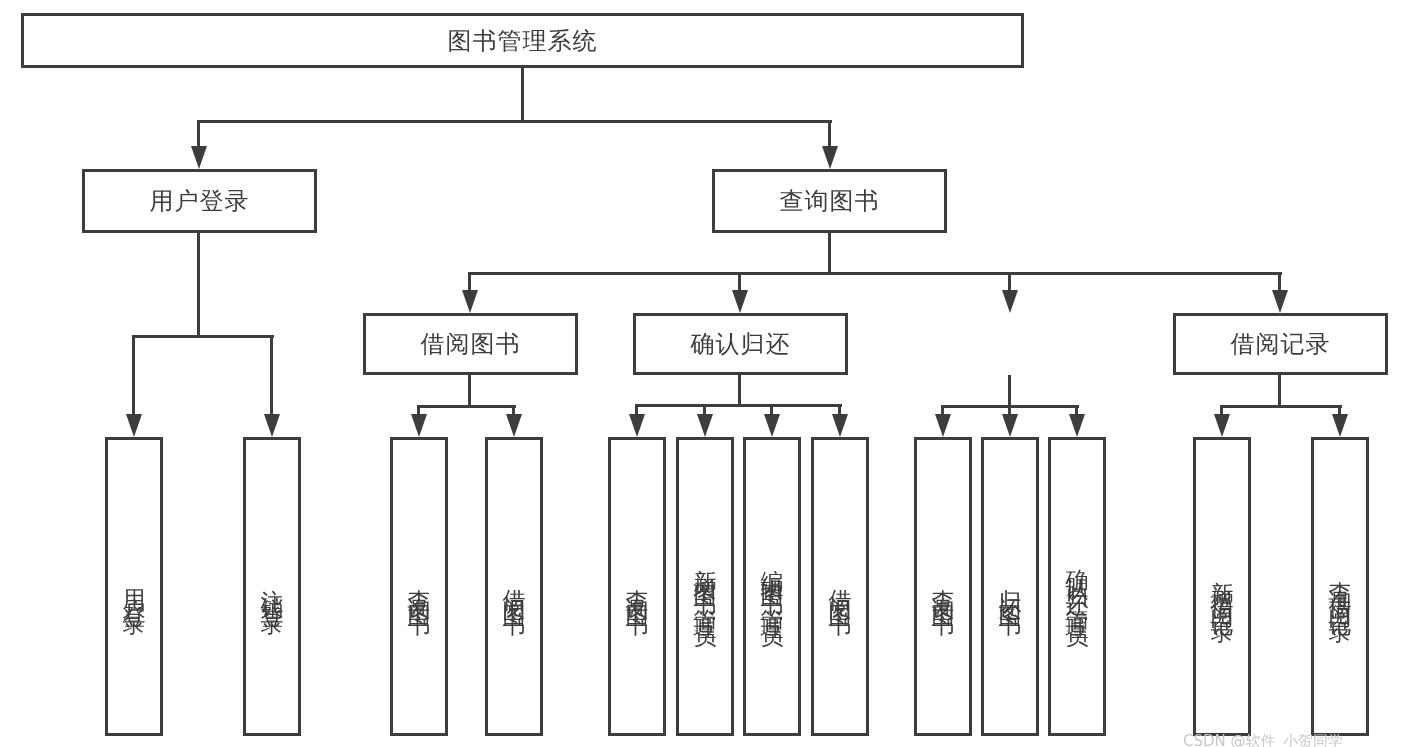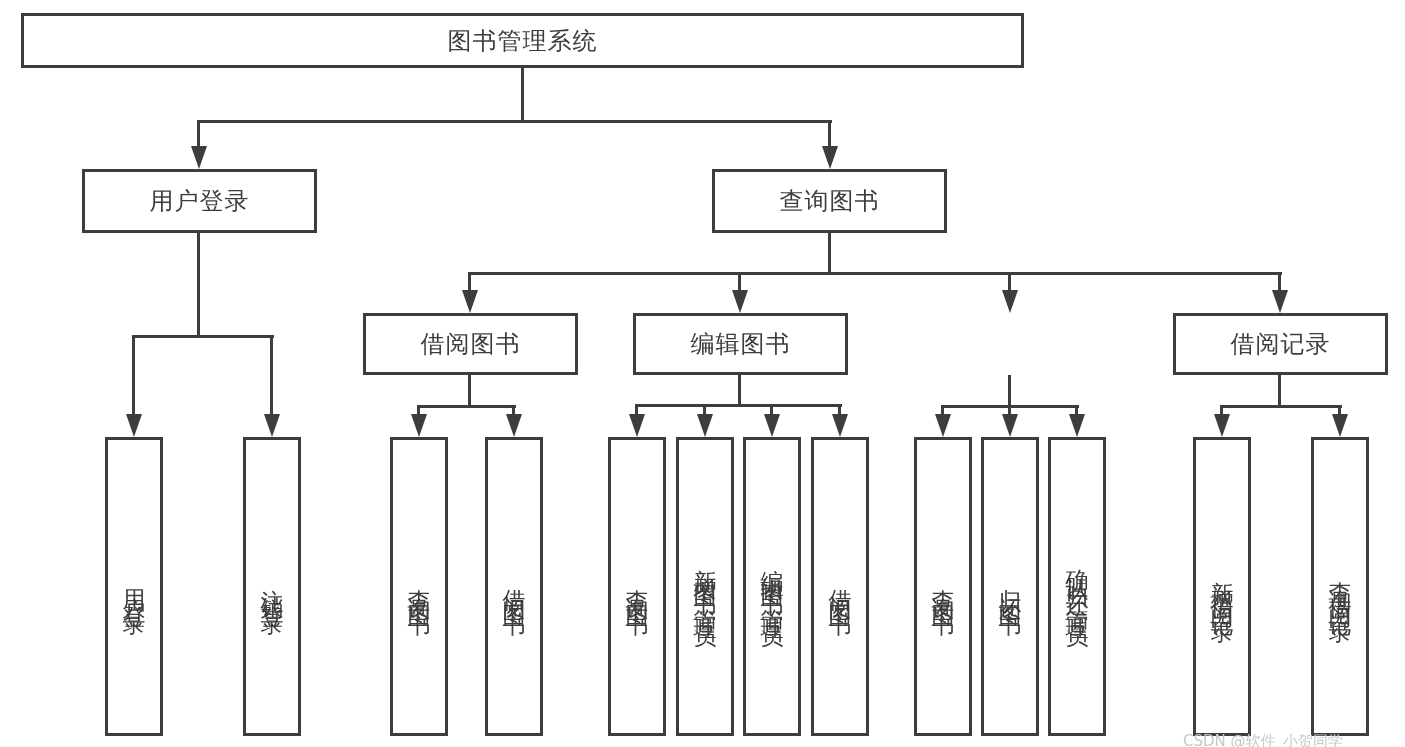--- a/index.html
+++ b/index.html
@@ -113,21 +113,21 @@
   <div class="arrow" style="left:732px; top:290px;"></div>
   <div class="vline" style="left:1008px; top:272px; height:24px;"></div>
   <div class="arrow" style="left:1002px; top:290px;"></div>
   <div class="vline" style="left:1278px; top:272px; height:24px;"></div>
   <div class="arrow" style="left:1272px; top:290px;"></div>
 
   <div class="box" style="left:363px; top:313px; width:215px; height:62px;">
     <span>借阅图书</span>
   </div>
   <div class="box" style="left:633px; top:313px; width:215px; height:62px;">
-    <span>编辑图书</span>
+    <span>确认归还</span>
   </div>
   <div class="box" style="left:1173px; top:313px; width:215px; height:62px;">
     <span>借阅记录</span>
   </div>
 
   <div class="vline" style="left:468px; top:375px; height:32px;"></div>
   <div class="hline" style="left:417px; top:405px; width:99px;"></div>
   <div class="vline" style="left:417px; top:405px; height:14px;"></div>
   <div class="arrow" style="left:411px; top:414px;"></div>
   <div class="vline" style="left:512px; top:405px; height:14px;"></div>

